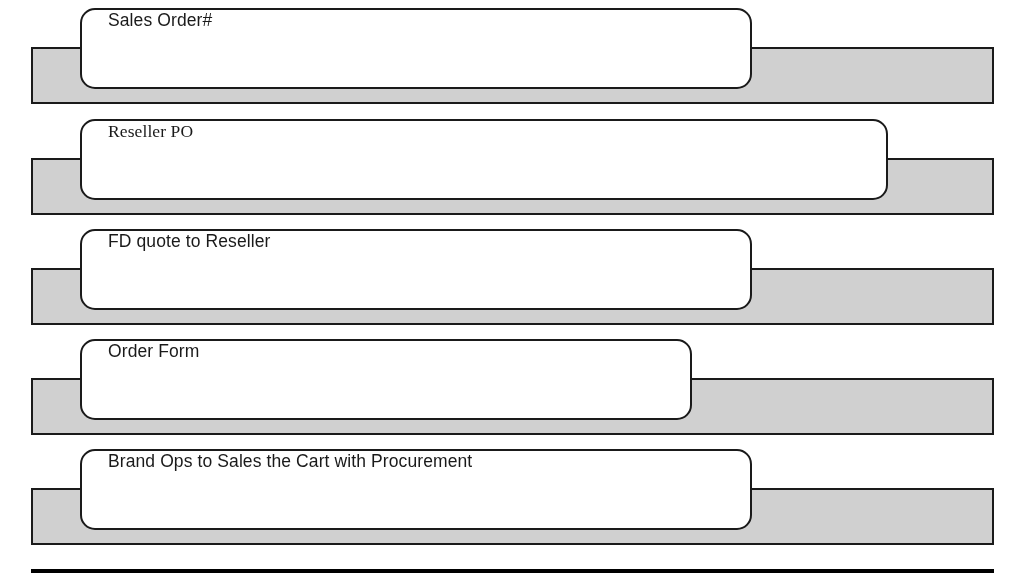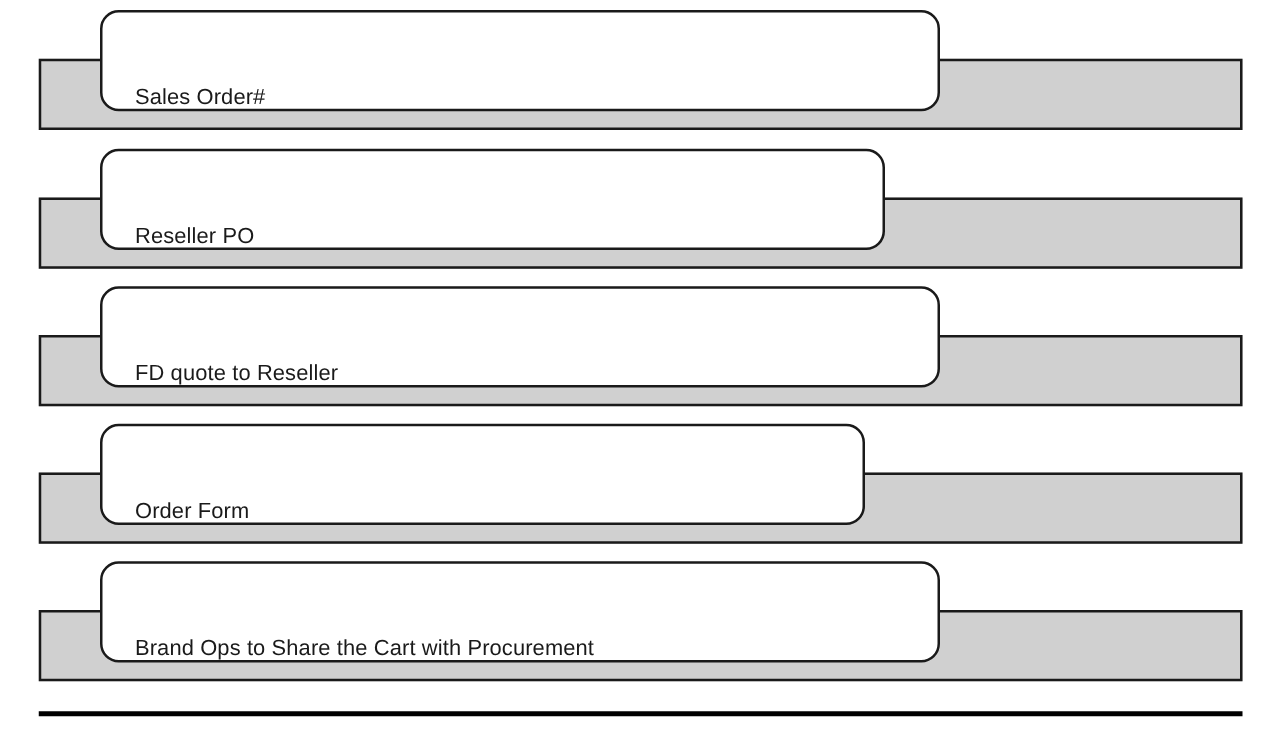--- a/index.html
+++ b/index.html
@@ -32,21 +32,21 @@
     box-sizing: border-box;
   }
   
   .plate {
     position: absolute;
     background: #ffffff;
     border: 2px solid #1a1a1a;
     border-radius: 15px;
     box-sizing: border-box;
     display: flex;
-    align-items: flex-end;
+    align-items: flex-start;
   }
   .plate-label {
     padding-left: 26px;
     font-size: 17.5px;
     line-height: 1.15;
     color: #1a1a1a;
     white-space: nowrap;
     letter-spacing: 0.1px;
   }
   .baseline-rule {
@@ -61,21 +61,21 @@
 
   <div class="row">
     <div class="band" style="left:31px; top:47px; width:963px; height:57px;"></div>
     <div class="plate" style="left:80px; top:8px; width:672px; height:81px;">
       <span class="plate-label">Sales Order#</span>
     </div>
   </div>
 
   <div class="row">
     <div class="band" style="left:31px; top:158px; width:963px; height:57px;"></div>
-    <div class="plate" style="left:80px; top:119px; width:628px; height:81px;">
+    <div class="plate" style="left:80px; top:119px; width:808px; height:81px;font-family:Liberation Serif, serif;">
       <span class="plate-label">Reseller PO</span>
     </div>
   </div>
 
   <div class="row">
     <div class="band" style="left:31px; top:268px; width:963px; height:57px;"></div>
     <div class="plate" style="left:80px; top:229px; width:672px; height:81px;">
       <span class="plate-label">FD quote to Reseller</span>
     </div>
   </div>
@@ -83,19 +83,19 @@
   <div class="row">
     <div class="band" style="left:31px; top:378px; width:963px; height:57px;"></div>
     <div class="plate" style="left:80px; top:339px; width:612px; height:81px;">
       <span class="plate-label">Order Form</span>
     </div>
   </div>
 
   <div class="row">
     <div class="band" style="left:31px; top:488px; width:963px; height:57px;"></div>
     <div class="plate" style="left:80px; top:449px; width:672px; height:81px;">
-      <span class="plate-label">Brand Ops to Share the Cart with Procurement</span>
+      <span class="plate-label">Brand Ops to Sales the Cart with Procurement</span>
     </div>
   </div>
 
   <div class="baseline-rule" style="left:31px; top:569px; width:963px; height:4px;"></div>
 
 </div>
 
 </body></html>

